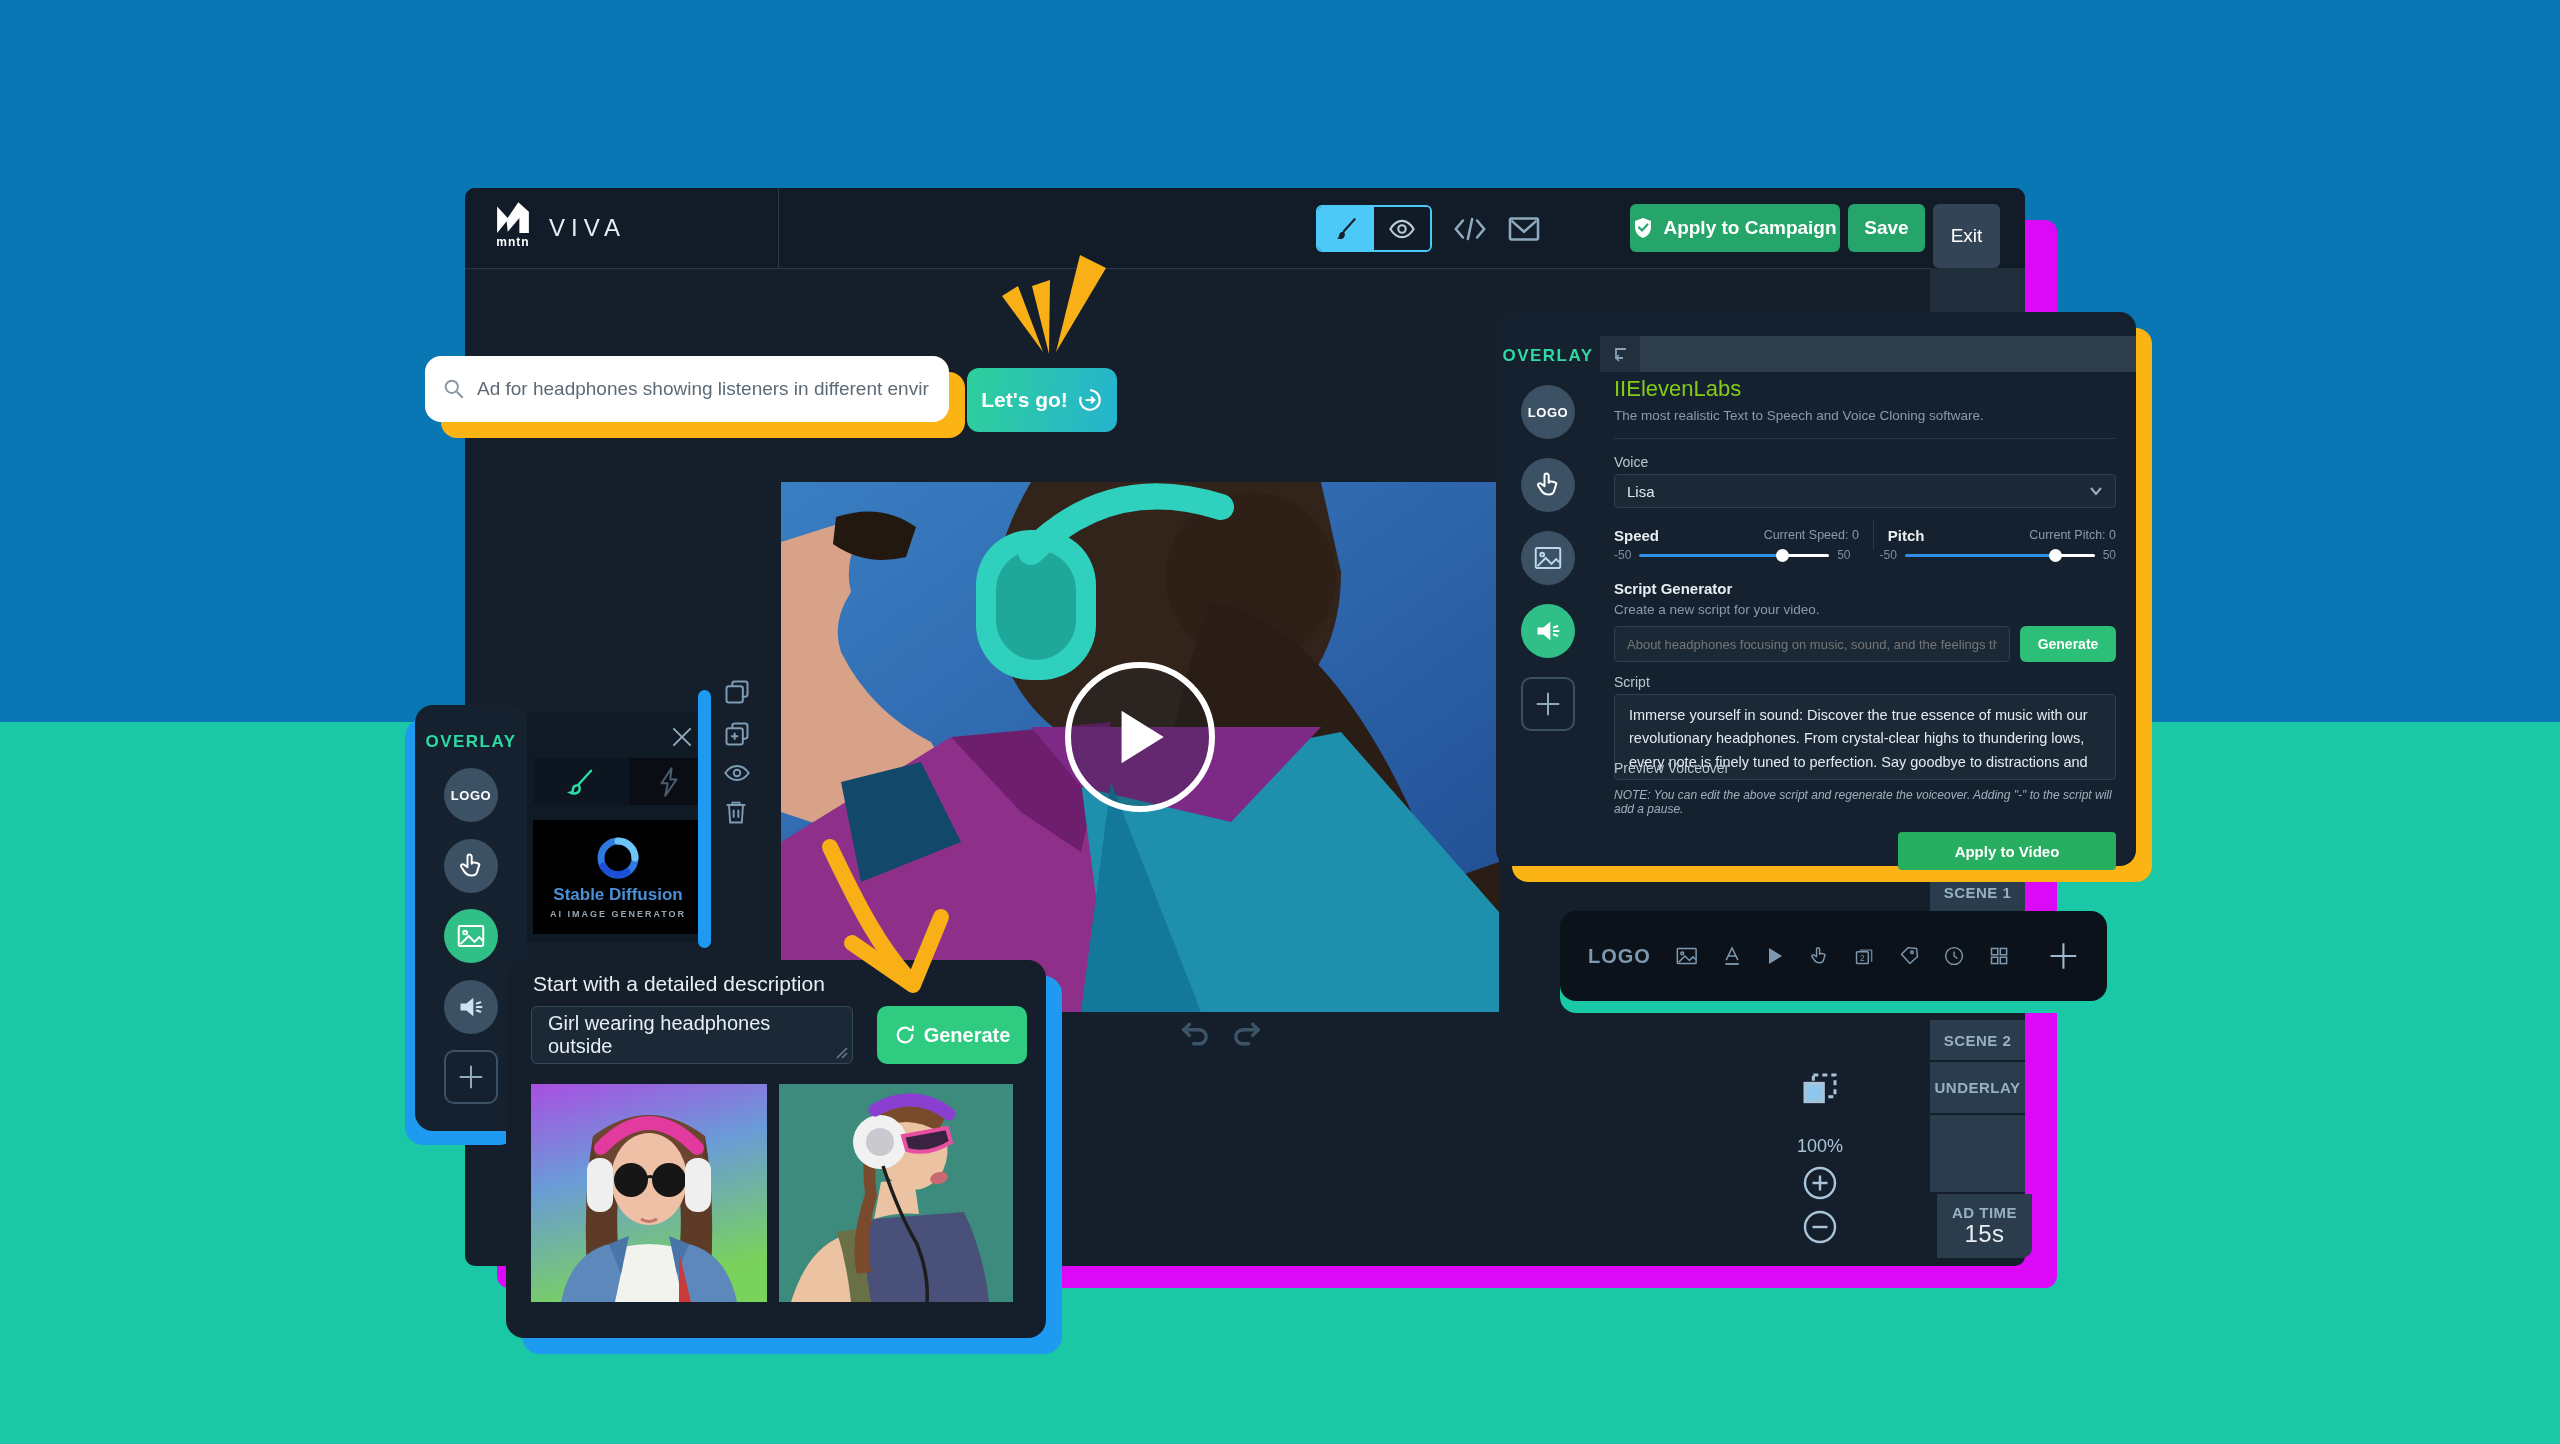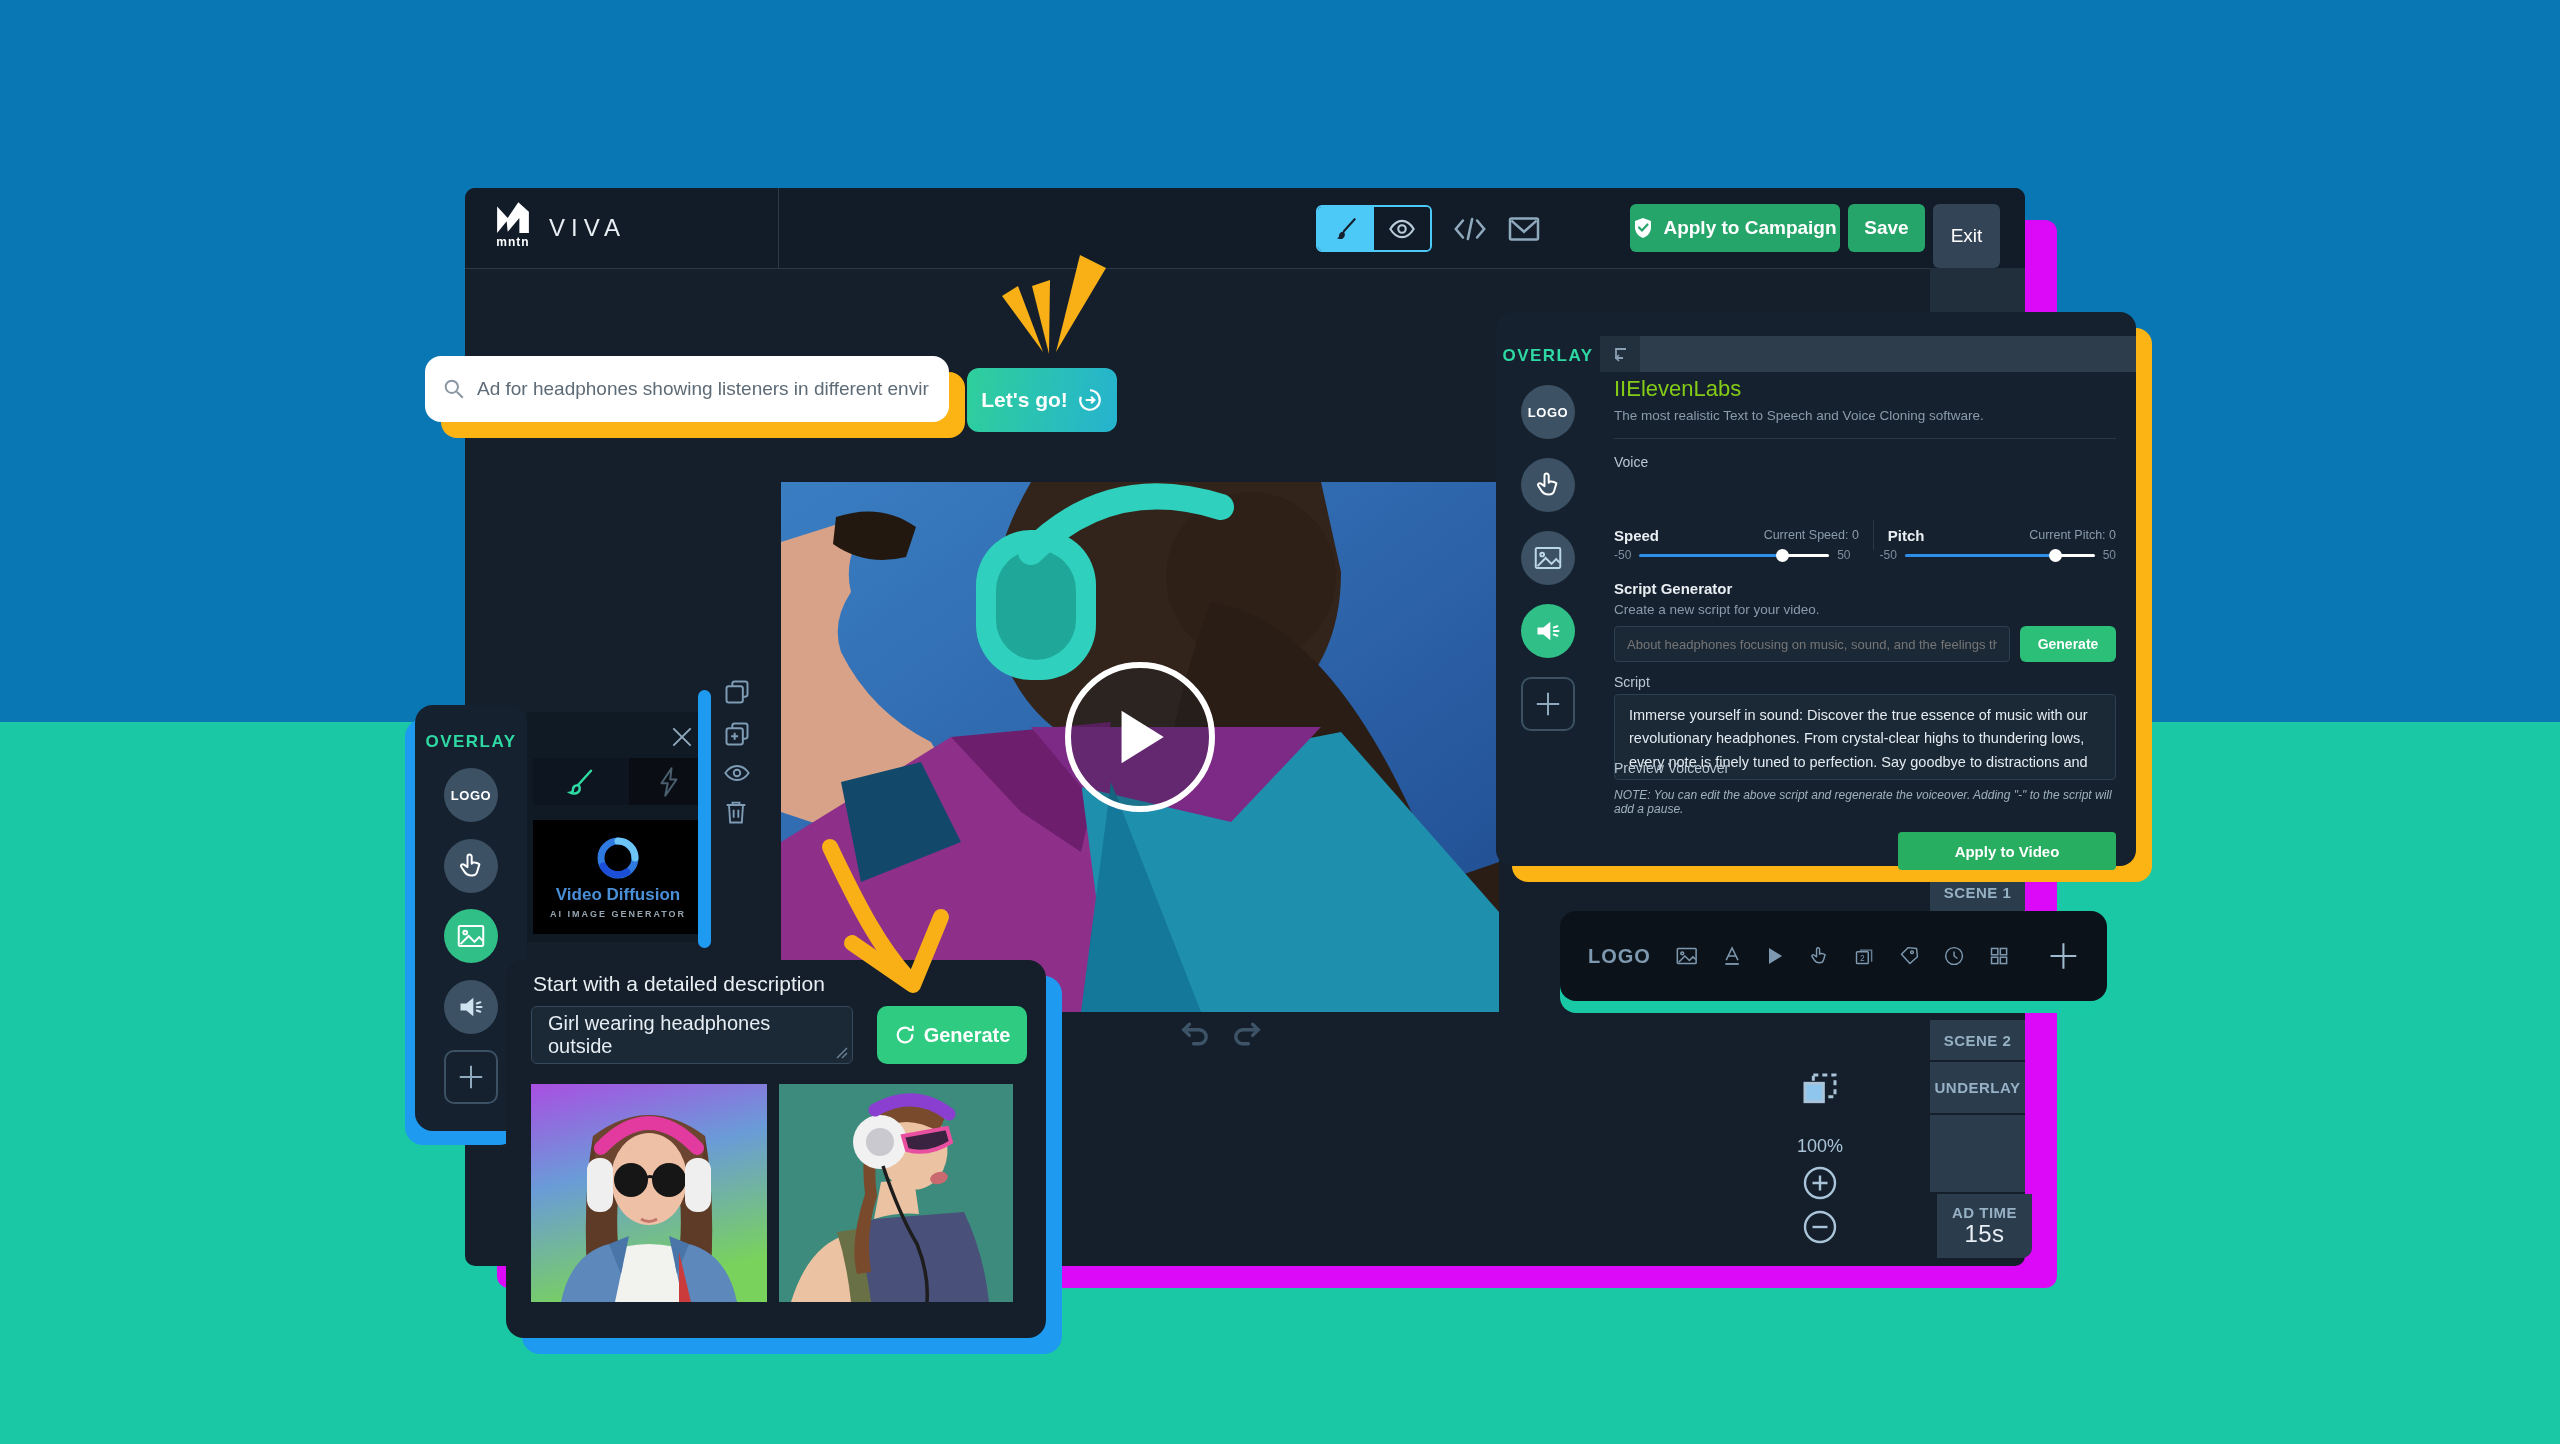--- a/index.html
+++ b/index.html
@@ -306,20 +306,26 @@
             <path d="M8 9 L5 12 L8 15" stroke-width="1.6"></path>
           </svg>
       </div>
     </div>
 
     <div class="el-c" style="top:64px;font-size:22px;font-weight:400;color:#84cc16;">IIElevenLabs</div>
     <div class="el-c sub" style="top:96px;">The most realistic Text to Speech and Voice Cloning software.</div>
     <div class="el-c" style="top:126px;height:1px;background:#2b3946;"></div>
 
     <div class="el-c lbl" style="top:142px;">Voice</div>
+    <div class="el-c el-field flex" style="top:162px;height:34px;padding:0 12px;font-size:15px;color:#dfe7ee;">
+      <span>Lisa</span>
+      <svg style="margin-left:auto;" width="14" height="10" viewBox="0 0 14 10" fill="none" stroke="#9fb0bd" stroke-width="2">
+          <path d="M2 2 L7 8 L12 2"></path>
+        </svg>
+    </div>
 
     <div class="el-c flex" style="top:208px;">
       <span class="lbl-b">Speed</span>
       <span class="sub" style="margin-left:auto;font-size:12.5px;">Current Speed: 0</span>
       <span style="width:1px;height:30px;background:#2b3946;margin:0 14px;"></span>
       <span class="lbl-b">Pitch</span>
       <span class="sub" style="margin-left:auto;font-size:12.5px;">Current Pitch: 0</span>
     </div>
     <div class="el-c flex" style="top:236px;gap:14px;">
       <div class="slider" style="flex:1;">
@@ -373,21 +379,21 @@
       <svg width="26" height="30" viewBox="0 0 18 24" fill="none" stroke="#4a5e6e" stroke-width="1.6" stroke-linejoin="round">
           <polygon points="11,1 3,13 8,13 6,23 15,10 10,10"></polygon>
         </svg>
     </div>
     <div class="sd-logo-block">
       <svg width="46" height="46" viewBox="0 0 46 46" fill="none">
         <circle cx="23" cy="23" r="17" stroke="#2f7ae0" stroke-width="7"></circle>
         <path d="M23 6 a17 17 0 0 1 17 17" stroke="#6cc5f5" stroke-width="7" stroke-linecap="round"></path>
         <path d="M8 31 a17 17 0 0 0 24 6" stroke="#1b4fd8" stroke-width="7" stroke-linecap="round"></path>
       </svg>
-      <div class="sd-name">Video Diffusion</div>
+      <div class="sd-name">Stable Diffusion</div>
       <div class="sd-tag">AI IMAGE GENERATOR</div>
     </div>
   </div>
 
   <div class="abs blue-pill"></div>
 
   <div class="abs side-icons">
     <svg width="28" height="28" viewBox="0 0 24 24" fill="none" stroke="currentColor" stroke-width="1.7">
         <rect x="3" y="7" width="14" height="14" rx="2"></rect>
         <path d="M8 7 V5 a2 2 0 0 1 2 -2 h9 a2 2 0 0 1 2 2 v9 a2 2 0 0 1 -2 2 h-2"></path>

